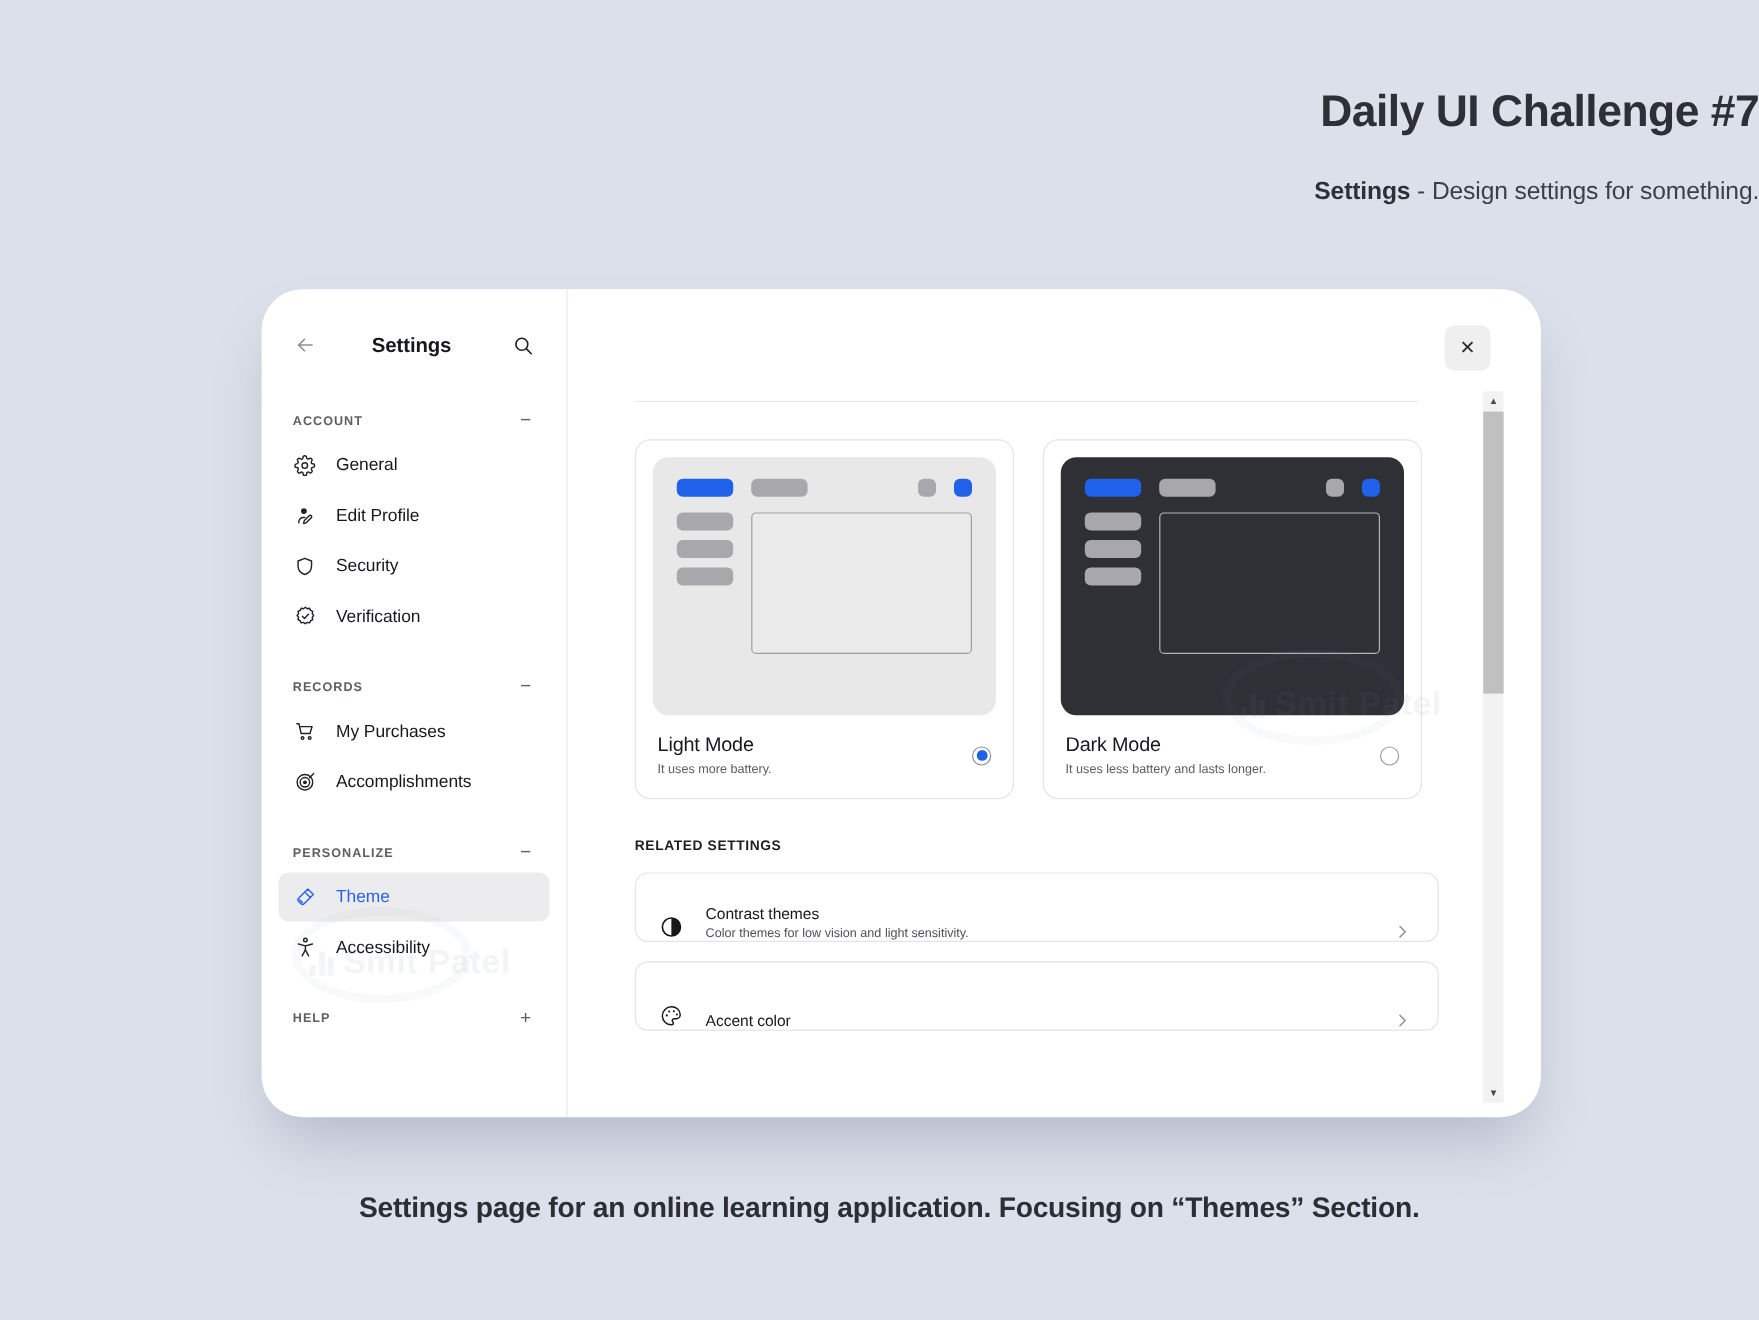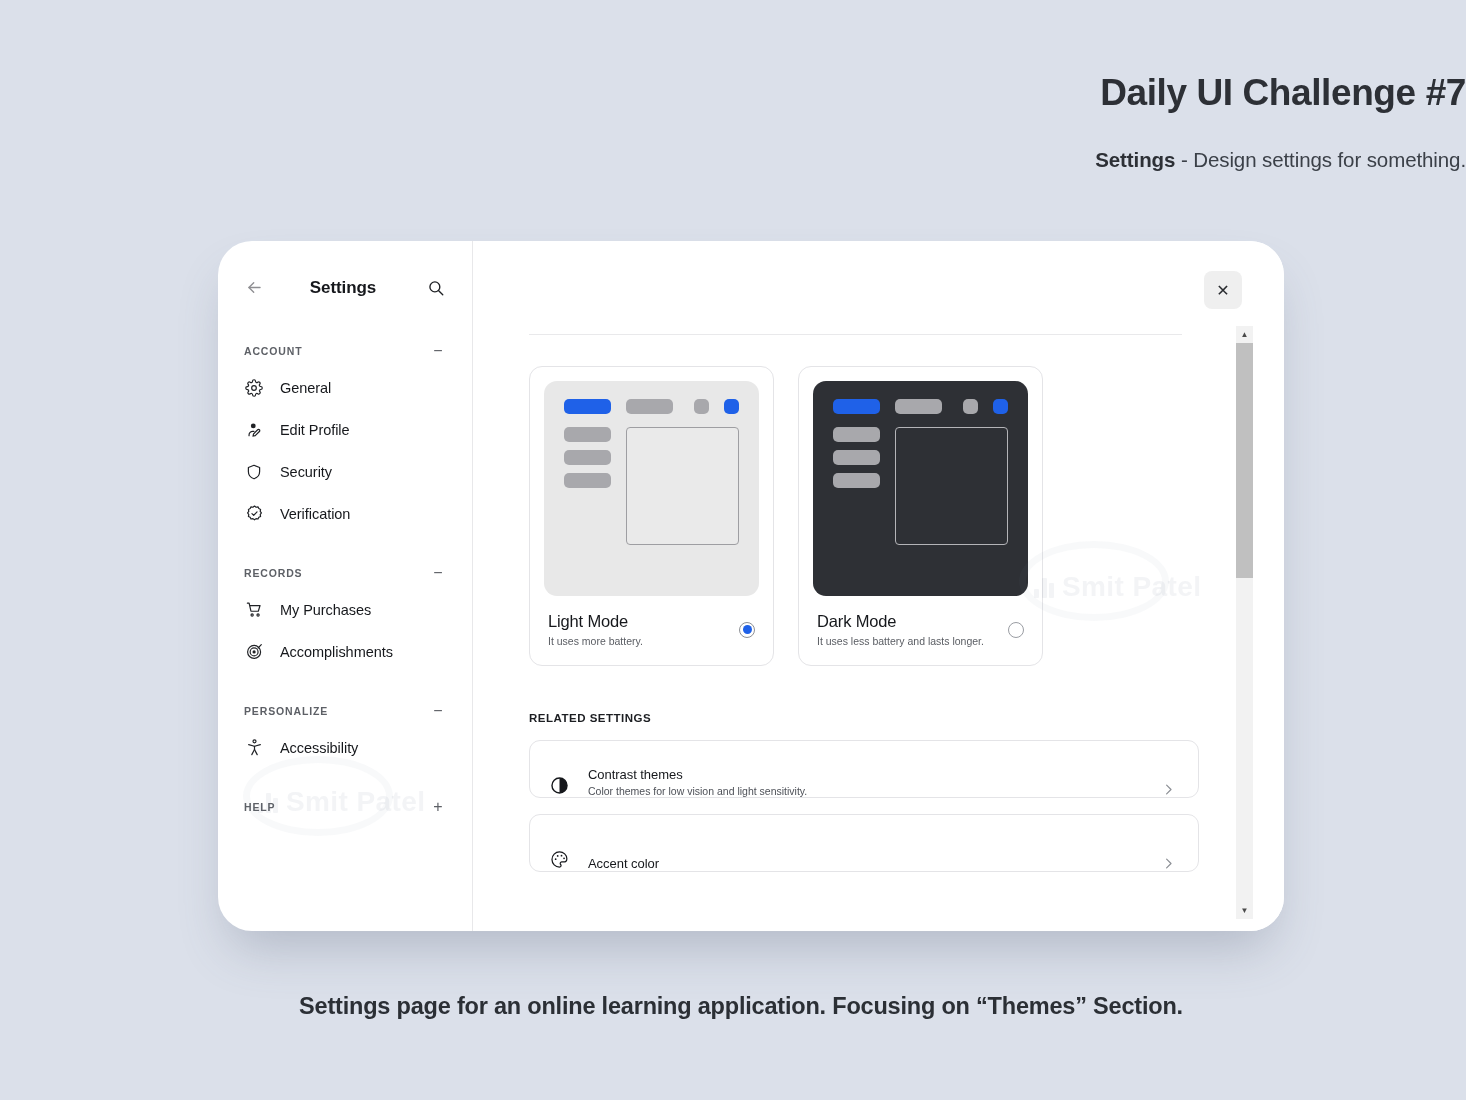--- a/index.html
+++ b/index.html
@@ -203,21 +203,21 @@
     letter-spacing: -0.2px;
   }
 
   
   .theme-row {
     display: flex;
     gap: 24px;
     margin-top: 31px;
   }
   .theme-card {
-    width: 245px;
+    width: 316px;
     border: 1px solid #e4e4e7;
     border-radius: 13px;
     padding: 14px 14px 18px 14px;
     cursor: pointer;
     background: #fff;
   }
   .preview {
     height: 215px;
     border-radius: 13px;
     padding: 18px 20px;
@@ -294,21 +294,21 @@
   .radio.checked { border-color: #8d9096; }
   .radio.checked::after {
     content: "";
     width: 9px; height: 9px;
     border-radius: 50%;
     background: #1f61e8;
   }
 
   
   .related-label {
-    margin-top: 46px;
+    margin-top: 33px;
     font-size: 11.5px;
     font-weight: 700;
     letter-spacing: 0.5px;
     color: #1c1e22;
   }
   .related-item {
     margin-top: 16px;
     height: 58px;
     border: 1px solid #e4e4e7;
     border-radius: 11px;
@@ -527,20 +527,30 @@
     </div>
 
     <div class="group-spacer"></div>
 
     <div class="nav-group">
       <div class="group-header">
         <span class="group-label">PERSONALIZE</span>
         <span class="group-toggle">−</span>
       </div>
 
+      <div class="nav-item active">
+        <span class="nav-icon">
+          <svg width="19" height="19" viewBox="0 0 24 24" fill="none" stroke="currentColor" stroke-width="1.5" stroke-linejoin="round">
+            <path d="M14.6 3.6l5.8 5.8-3.2 3.2-5.8-5.8z"></path>
+            <path d="M11.4 6.8L4.6 13.6a1.9 1.9 0 000 2.7l3.1 3.1a1.9 1.9 0 002.7 0l6.8-6.8"></path>
+            <path d="M5.6 14.6l3.8 3.8"></path>
+          </svg>
+        </span>
+        <span class="nav-label">Theme</span>
+      </div>
 
       <div class="nav-item">
         <span class="nav-icon">
           <svg width="19" height="19" viewBox="0 0 24 24" fill="none" stroke="currentColor" stroke-width="1.5" stroke-linecap="round" stroke-linejoin="round">
             <circle cx="12" cy="4.2" r="1.9"></circle>
             <path d="M4.6 8.4l7.4 2 7.4-2"></path>
             <path d="M12 10.4v4.2"></path>
             <path d="M12 14.6l-3.4 6.4"></path>
             <path d="M12 14.6l3.4 6.4"></path>
           </svg>

